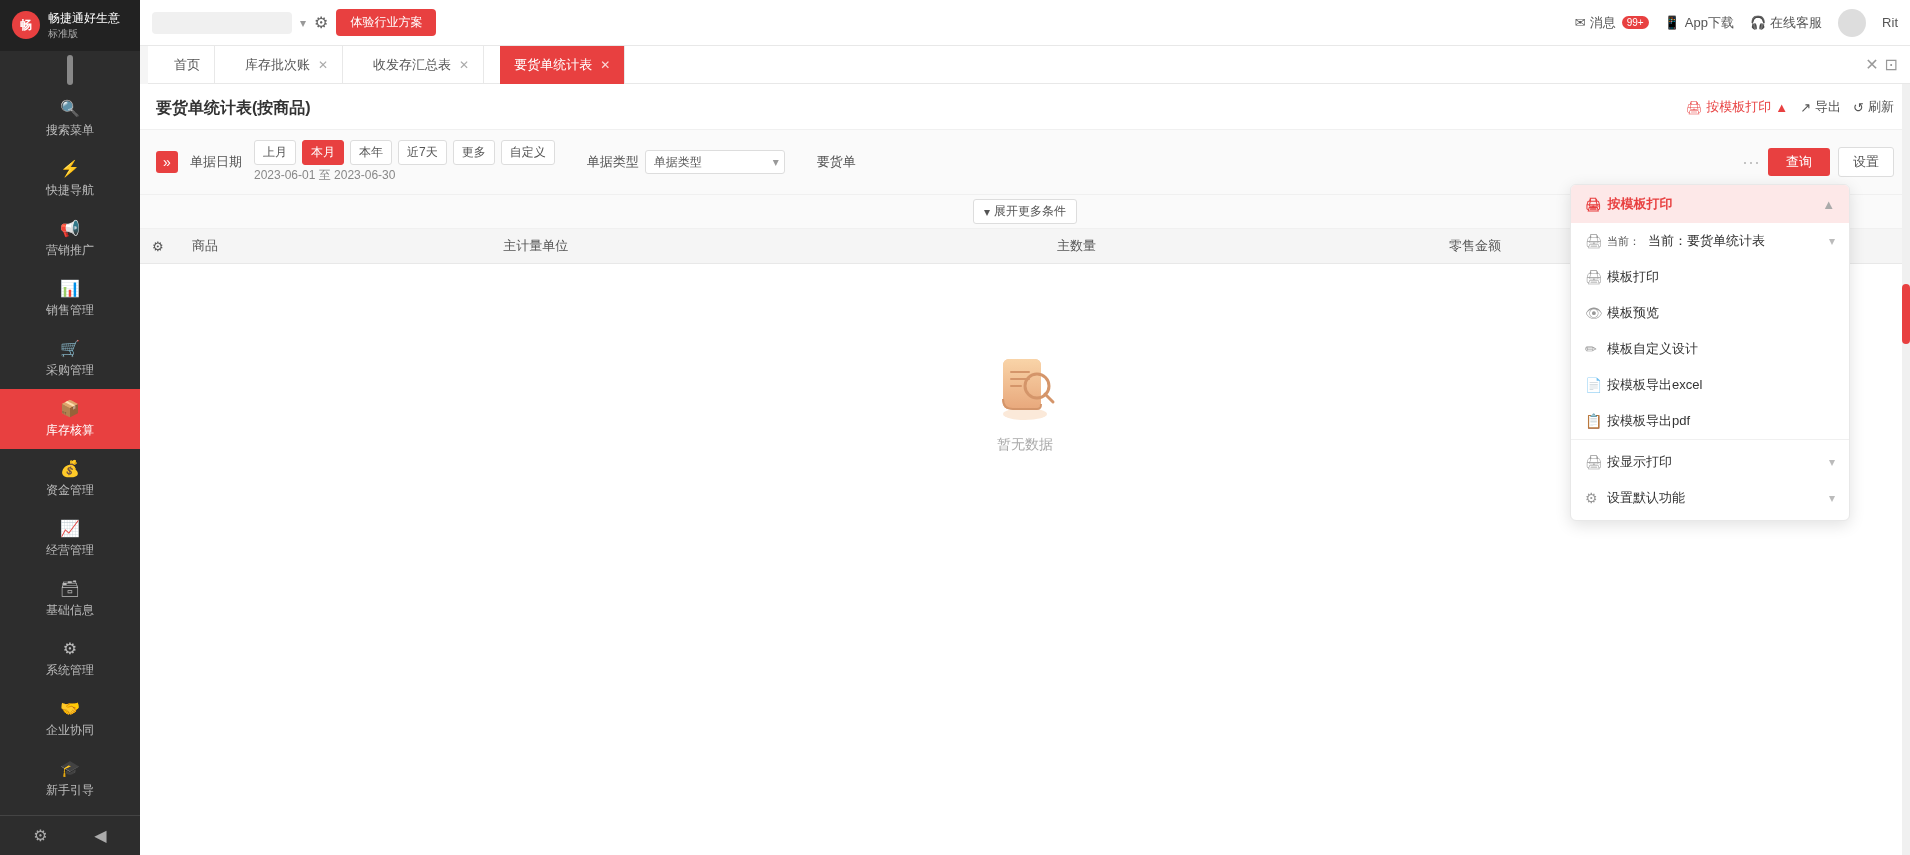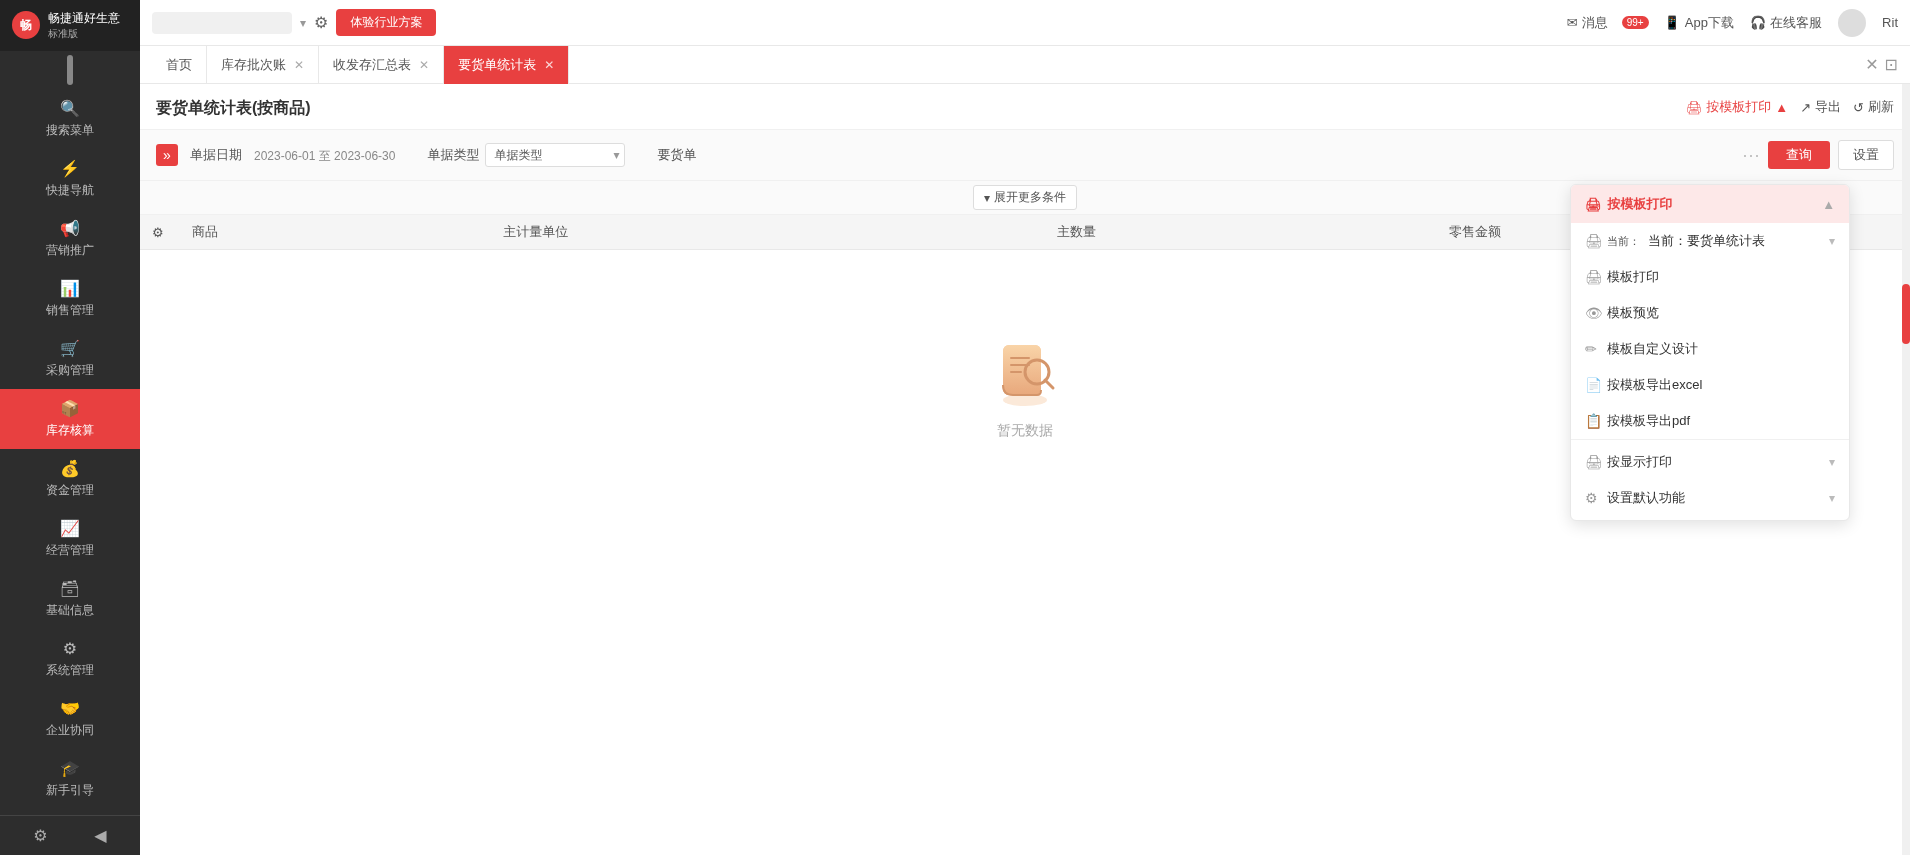--- a/index.html
+++ b/index.html
@@ -110,39 +110,40 @@
     }
     .topbar-right-item {
       display: flex; align-items: center; gap: 4px; cursor: pointer;
     }
     .badge {
       background: #e84040;
       color: #fff;
       border-radius: 8px;
       font-size: 10px;
       padding: 1px 5px;
-      margin-left: 10px;
+      margin-left: 2px;
     }
     .avatar {
       width: 28px; height: 28px;
       background: #ddd;
       border-radius: 50%;
     }
     .username { color: #555; font-size: 13px; }
 
     
     .tabbar {
       background: #fff;
       height: 38px;
       display: flex;
       align-items: center;
       padding: 0 12px;
       border-bottom: 1px solid #e8e8e8;
-      gap: 0;
+      gap: 16px;
       flex-shrink: 0;
+      margin-left: 8px;
     }
     .tab {
       padding: 0 14px;
       height: 38px;
       display: flex;
       align-items: center;
       gap: 6px;
       font-size: 13px;
       color: #555;
       cursor: pointer;
@@ -618,20 +619,28 @@
         </button>
       </div>
     </div>
 
     <div class="filter-bar">
       <button class="filter-expand-btn">
         <span>»</span>
       </button>
       <span class="filter-label">单据日期</span>
       <div class="filter-date-wrap">
+        <div class="filter-date-group">
+          <button class="date-btn">上月</button>
+          <button class="date-btn active">本月</button>
+          <button class="date-btn">本年</button>
+          <button class="date-btn">近7天</button>
+          <button class="date-btn">更多</button>
+          <button class="date-btn">自定义</button>
+        </div>
         <div class="date-range">2023-06-01 至 2023-06-30</div>
       </div>
       <div class="filter-type-group">
         <span class="filter-label">单据类型</span>
         <div class="select-wrapper">
           <select class="filter-select">
             <option>单据类型</option>
             <option>要货单</option>
           </select>
         </div>

